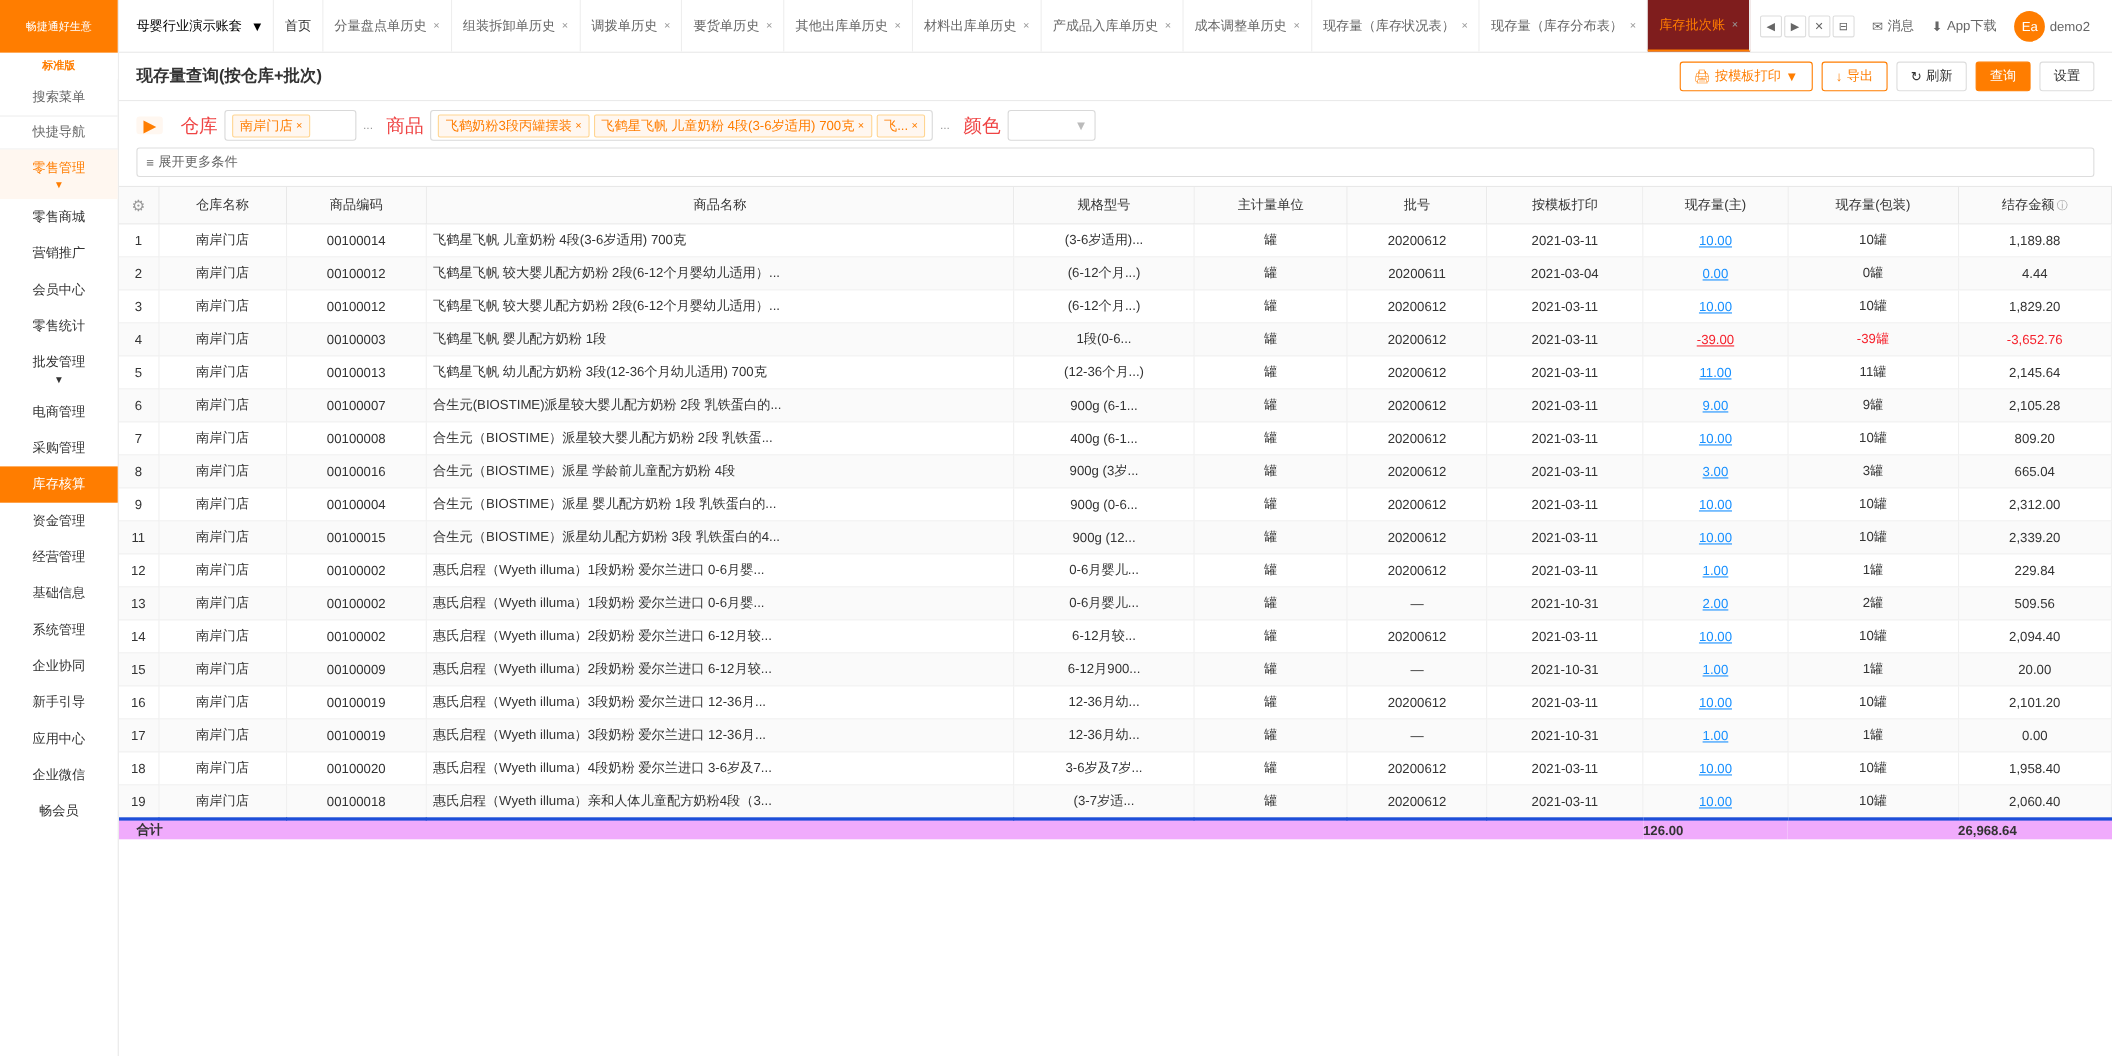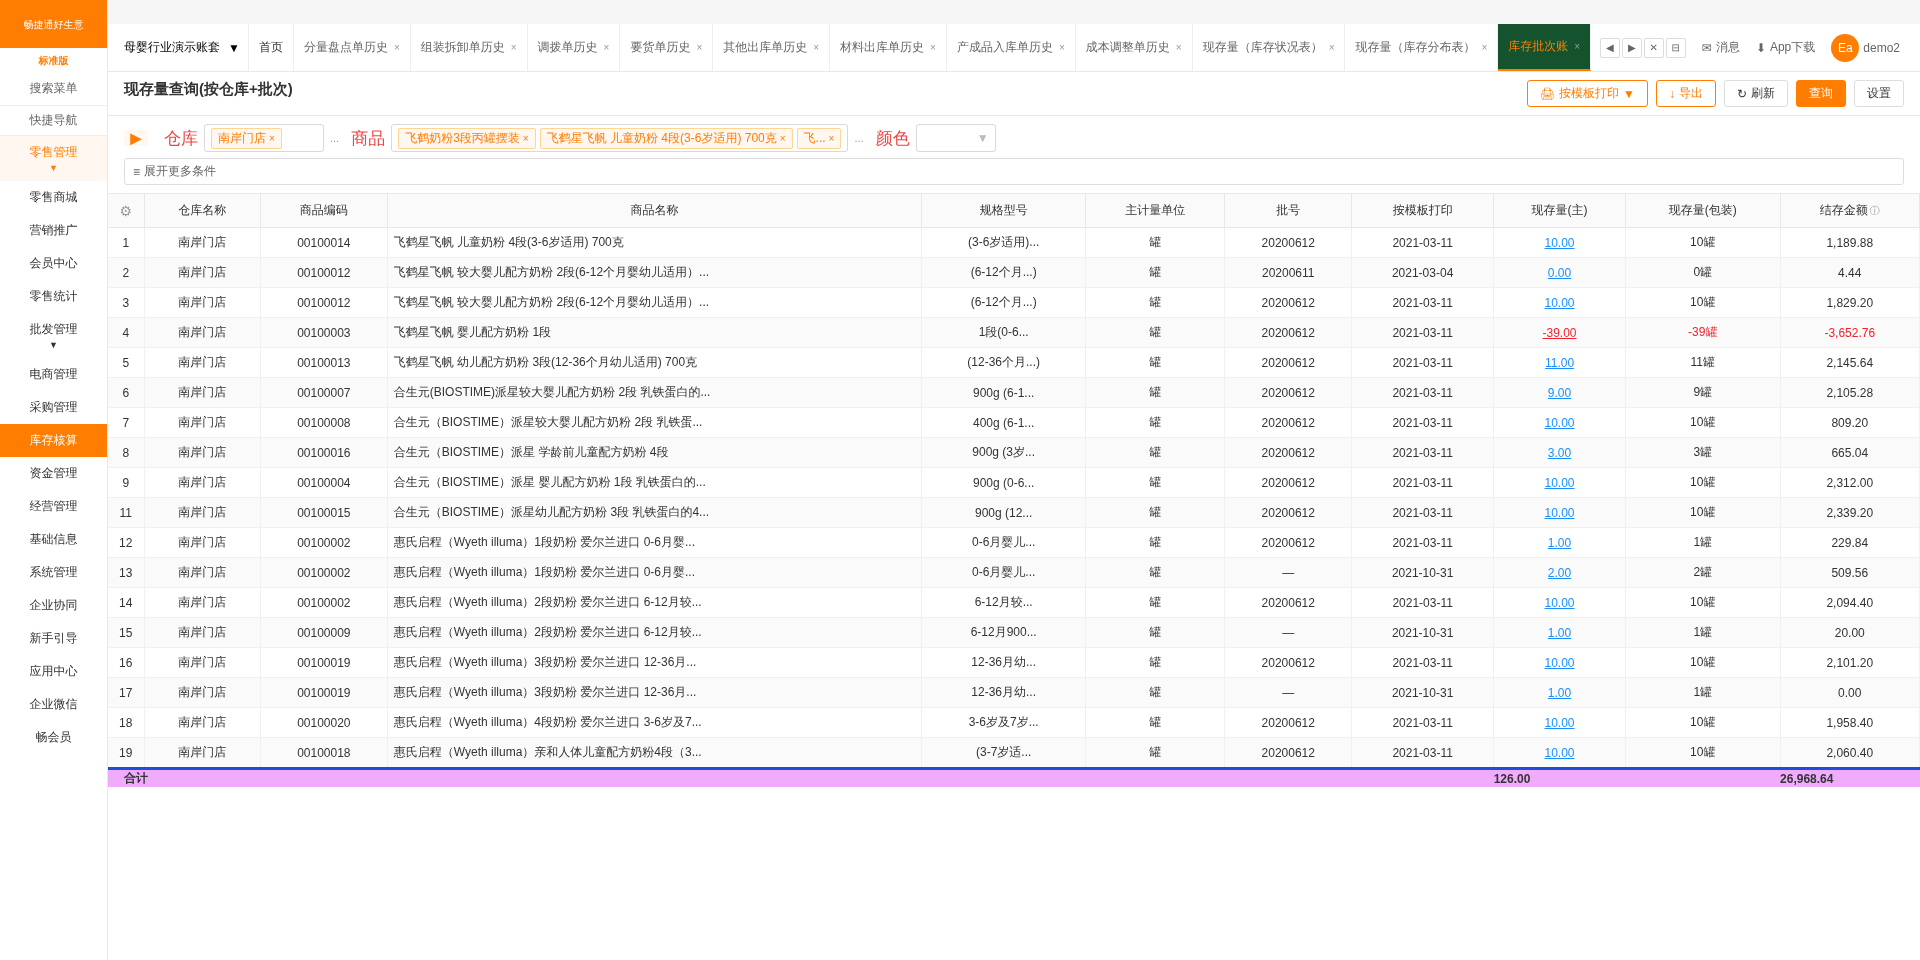--- a/index.html
+++ b/index.html
@@ -11,36 +11,36 @@
     .sidebar-logo span { font-size: 10px; }
     .sidebar-search { padding: 8px 4px; text-align: center; color: #666; font-size: 11px; border-bottom: 1px solid #eee; cursor: pointer; }
     .sidebar-nav-label { padding: 6px 4px; text-align: center; color: #666; font-size: 11px; cursor: pointer; border-bottom: 1px solid #eee; }
     .sidebar-item { padding: 8px 4px; text-align: center; color: #333; font-size: 11px; cursor: pointer; display: flex; flex-direction: column; align-items: center; gap: 2px; }
     .sidebar-item.active { background: #ff7d00; color: #fff; }
 
     
     .main { flex: 1; display: flex; flex-direction: column; overflow: hidden; }
 
     
-    .top-bar { background: #fff; border-bottom: 1px solid #e8e8e8; height: 48px; display: flex; align-items: center; padding: 0 8px; gap: 0; overflow: hidden; margin-top: 24px; }
+    .top-bar { background: #fff; border-bottom: 1px solid #e8e8e8; height: 48px; display: flex; align-items: center; padding: 0 8px; gap: 0; overflow: hidden; }
     .top-bar-left { display: flex; align-items: center; gap: 8px; padding: 0 8px; border-right: 1px solid #eee; height: 100%; }
     .tabs-container { display: flex; align-items: center; flex: 1; overflow: hidden; height: 100%; }
     .tab { display: flex; align-items: center; gap: 4px; padding: 0 10px; height: 100%; font-size: 12px; color: #666; cursor: pointer; border-right: 1px solid #eee; white-space: nowrap; position: relative; flex-shrink: 0; }
-    .tab.active { color: #ff7d00; border-bottom: 2px solid #ff7d00; background: #14532d; }
+    .tab.active { color: #ff7d00; border-bottom: 2px solid #ff7d00; background: #7f1d1d; }
     .tab .close-btn { color: #999; font-size: 10px; margin-left: 2px; cursor: pointer; }
     .tab-home { color: #333; font-weight: 400; justify-content: flex-end; }
     .tab-nav-btns { display: flex; align-items: center; gap: 2px; padding: 0 4px; }
     .tab-nav-btn { width: 20px; height: 20px; display: flex; align-items: center; justify-content: center; cursor: pointer; color: #666; border: 1px solid #ddd; border-radius: 2px; font-size: 10px; }
     .top-right { display: flex; align-items: center; gap: 16px; padding: 0 12px; }
     .top-right-item { display: flex; align-items: center; gap: 4px; color: #666; cursor: pointer; font-size: 12px; }
     .user-avatar { width: 28px; height: 28px; border-radius: 50%; background: #ff7d00; display: flex; align-items: center; justify-content: center; color: #fff; font-size: 11px; }
 
     
     .content { flex: 1; display: flex; flex-direction: column; overflow: hidden; background: #f0f2f5; }
-    .page-header { background: #fff; padding: 8px 16px; display: flex; justify-content: space-between; border-bottom: 1px solid #e8e8e8; gap: 48px; }
+    .page-header { background: #fff; padding: 8px 16px; display: flex; align-items: center; justify-content: space-between; border-bottom: 1px solid #e8e8e8; gap: 48px; }
     .page-title { font-size: 15px; font-weight: 600; color: #333; }
     .page-actions { display: flex; align-items: center; gap: 8px; }
     .btn { padding: 4px 12px; border-radius: 3px; cursor: pointer; font-size: 12px; border: 1px solid #ddd; background: #fff; color: #333; display: flex; align-items: center; gap: 4px; }
     .btn-primary { background: #ff7d00; color: #fff; border-color: #ff7d00; }
     .btn-outline { border: 1px solid #ff7d00; color: #ff7d00; background: #fff; }
 
     
     .filter-bar { background: #fff; padding: 8px 16px; border-bottom: 1px solid #e8e8e8; }
     .filter-row { display: flex; align-items: center; gap: 12px; flex-wrap: wrap; }
     .filter-item { display: flex; align-items: center; gap: 6px; }

